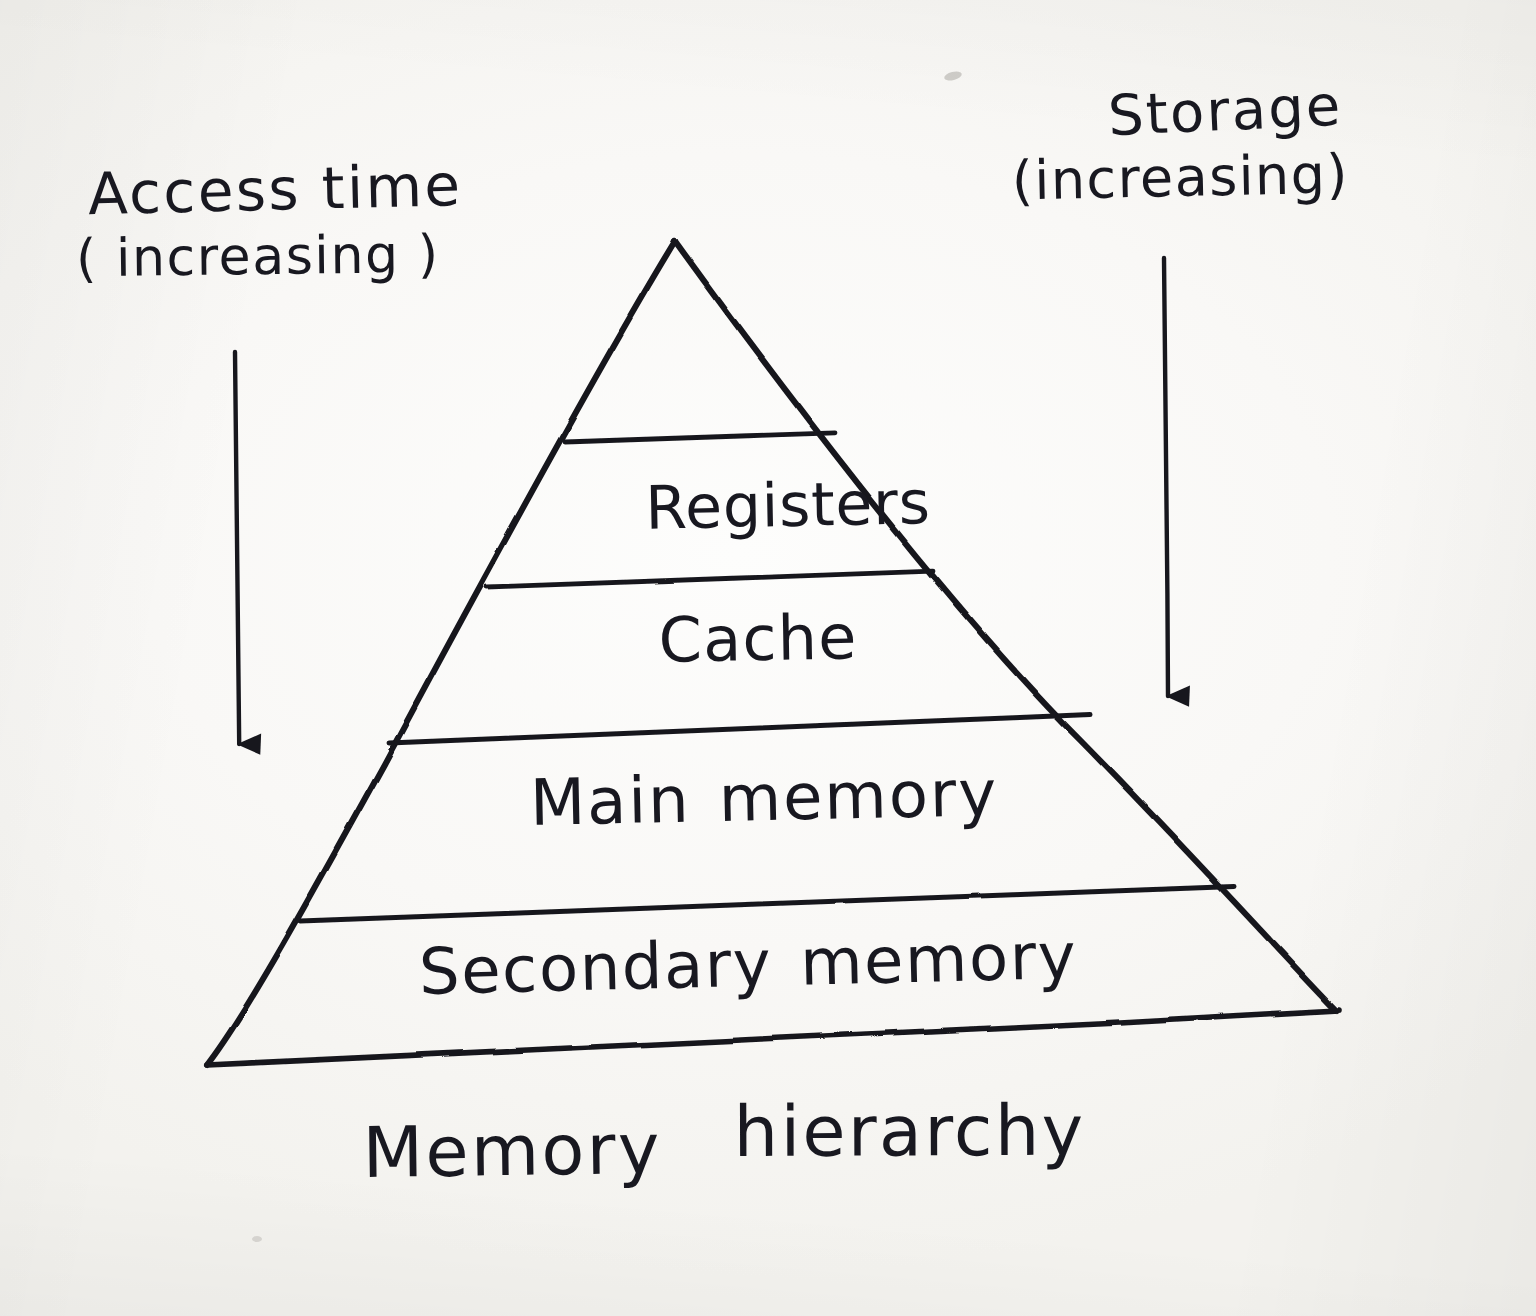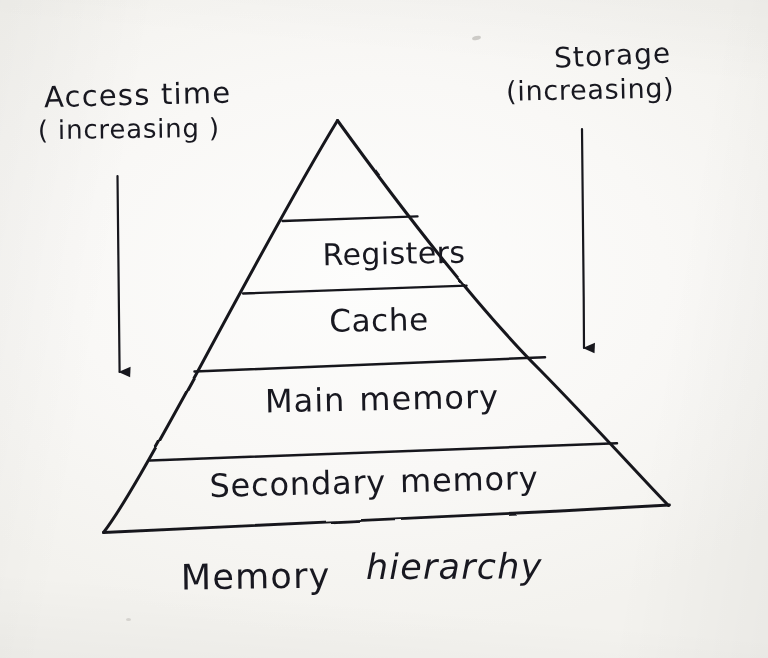--- a/index.html
+++ b/index.html
@@ -154,21 +154,20 @@
     top: 555px;
     text-align: center;
     font-size: 35px;
     letter-spacing: 1.2px;
     transform: translateX(-22px) rotate(-0.8deg);
   }
   #caption-memory-hierarchy .w2 {
     display: inline-block;
     margin-left: 36px;
     transform: translateY(-7px) rotate(0.6deg);
-    font-style: italic;
   }
 </style>
 </head>
 <body>
 
 <div id="sheet">
 
   <div id="paper-grain"></div>
   <div id="paper-speck-1"></div>
   <div id="paper-speck-2"></div>

